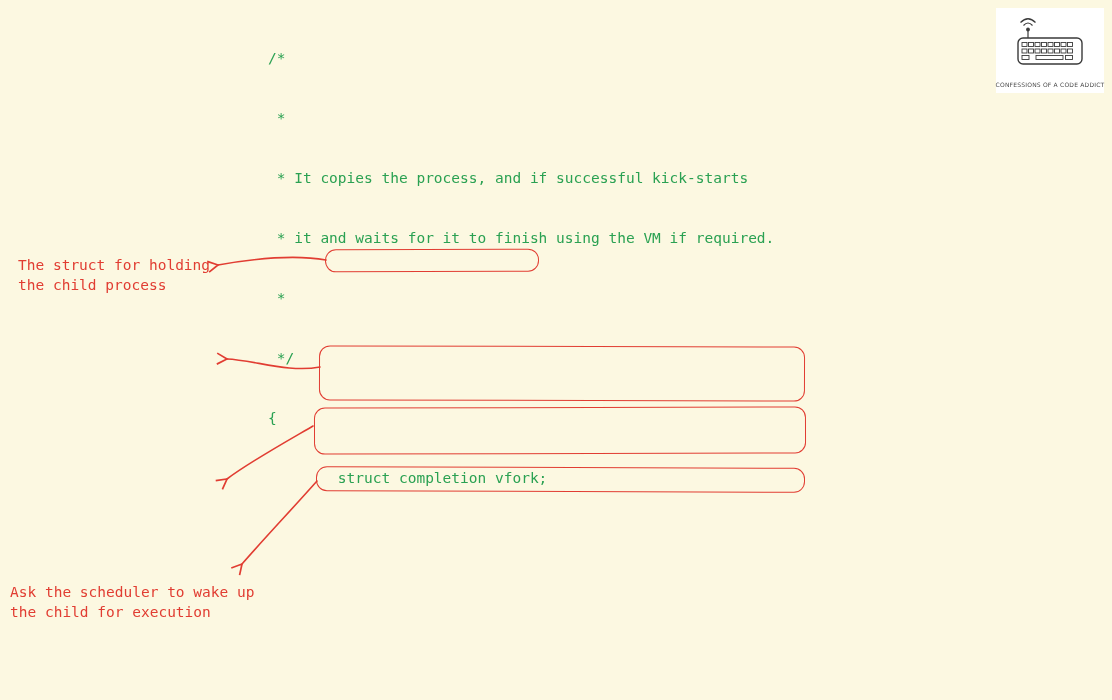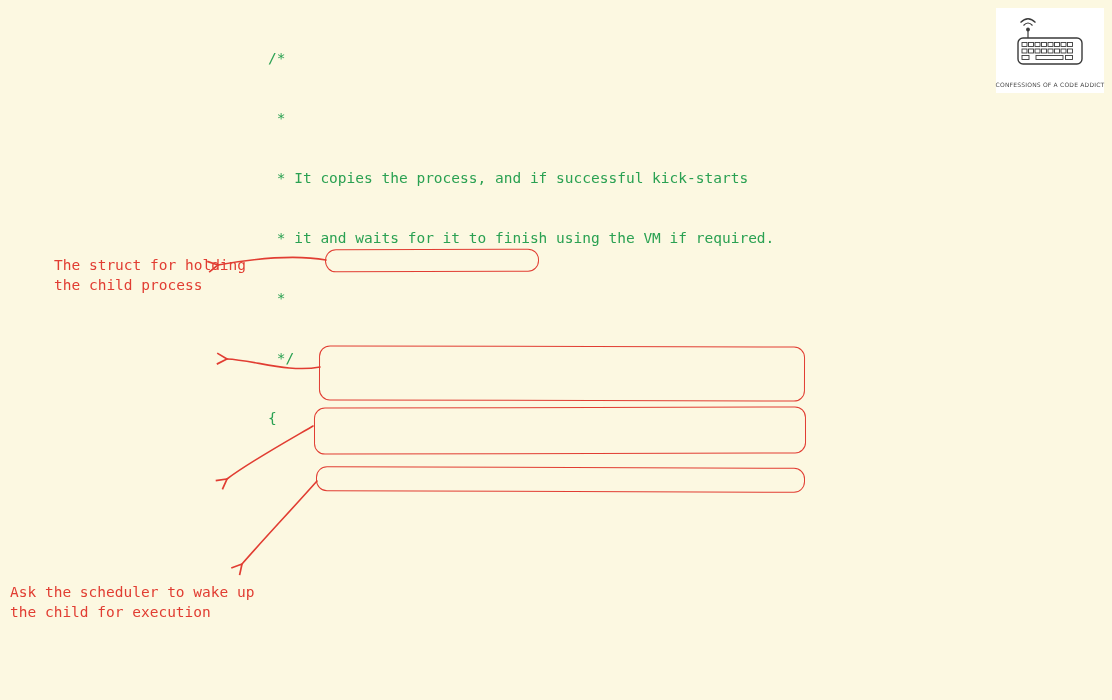--- a/index.html
+++ b/index.html
@@ -4,21 +4,21 @@
 <style>
   * { margin:0; padding:0; box-sizing:border-box; }
   html,body { width:1112px; height:700px; }
   body { font-family:"DejaVu Sans Mono","Liberation Mono",monospace; }
   .page { position:relative; width:1112px; height:700px; background:#fcf8e1; overflow:hidden; }
 
   .code { position:absolute; left:268px; top:8px; color:#2aa152; font-size:14.5px; line-height:20px; white-space:pre; }
   .code-line { min-height:20px; }
 
   .annotation { position:absolute; color:#e13d32; font-size:14.5px; line-height:20px; white-space:pre-line; }
-  .a1 { left:18px; top:255px;margin-left:36px; }
+  .a1 { left:18px; top:255px; }
   .a2 { left:22px; top:356px; }
   .a3 { left:14px; top:486px; }
   .a4 { left:10px; top:582px; }
 
   .hbox { position:absolute; border:1.6px solid #e13d32; border-radius:11px; }
   .box1 { left:325px; top:249px; width:214px; height:23px; transform:rotate(-0.2deg); }
   .box2 { left:319px; top:346px; width:486px; height:55px; transform:rotate(0.15deg); }
   .box3 { left:314px; top:407px; width:492px; height:47px; transform:rotate(-0.15deg); }
   .box4 { left:316px; top:467px; width:489px; height:25px; transform:rotate(0.2deg); }
 
@@ -50,20 +50,21 @@
   </svg>
 
   <div class="code">
     <div class="code-line">/*</div>
     <div class="code-line"> *</div>
     <div class="code-line"> * It copies the process, and if successful kick-starts</div>
     <div class="code-line"> * it and waits for it to finish using the VM if required.</div>
     <div class="code-line"> *</div>
     <div class="code-line"> */</div>
     <div class="code-line">{</div>
+    <div class="code-line">        struct completion vfork;</div>
     
     
     
     
     
     
     
     
     
     

